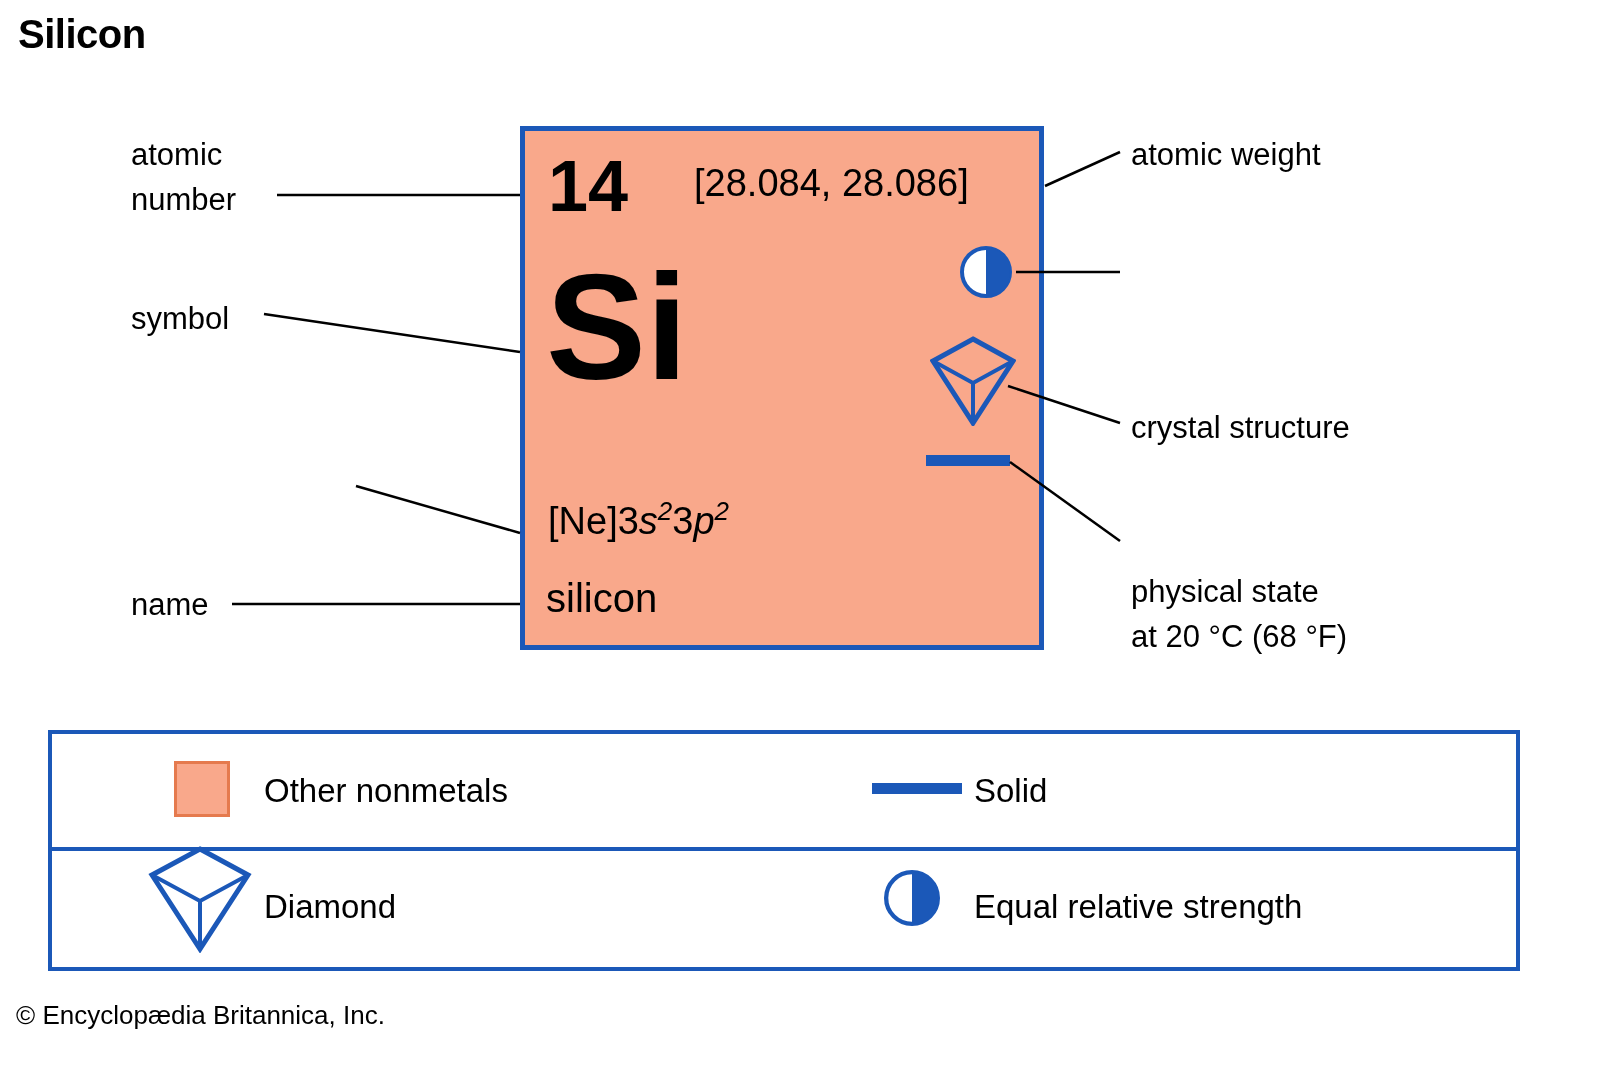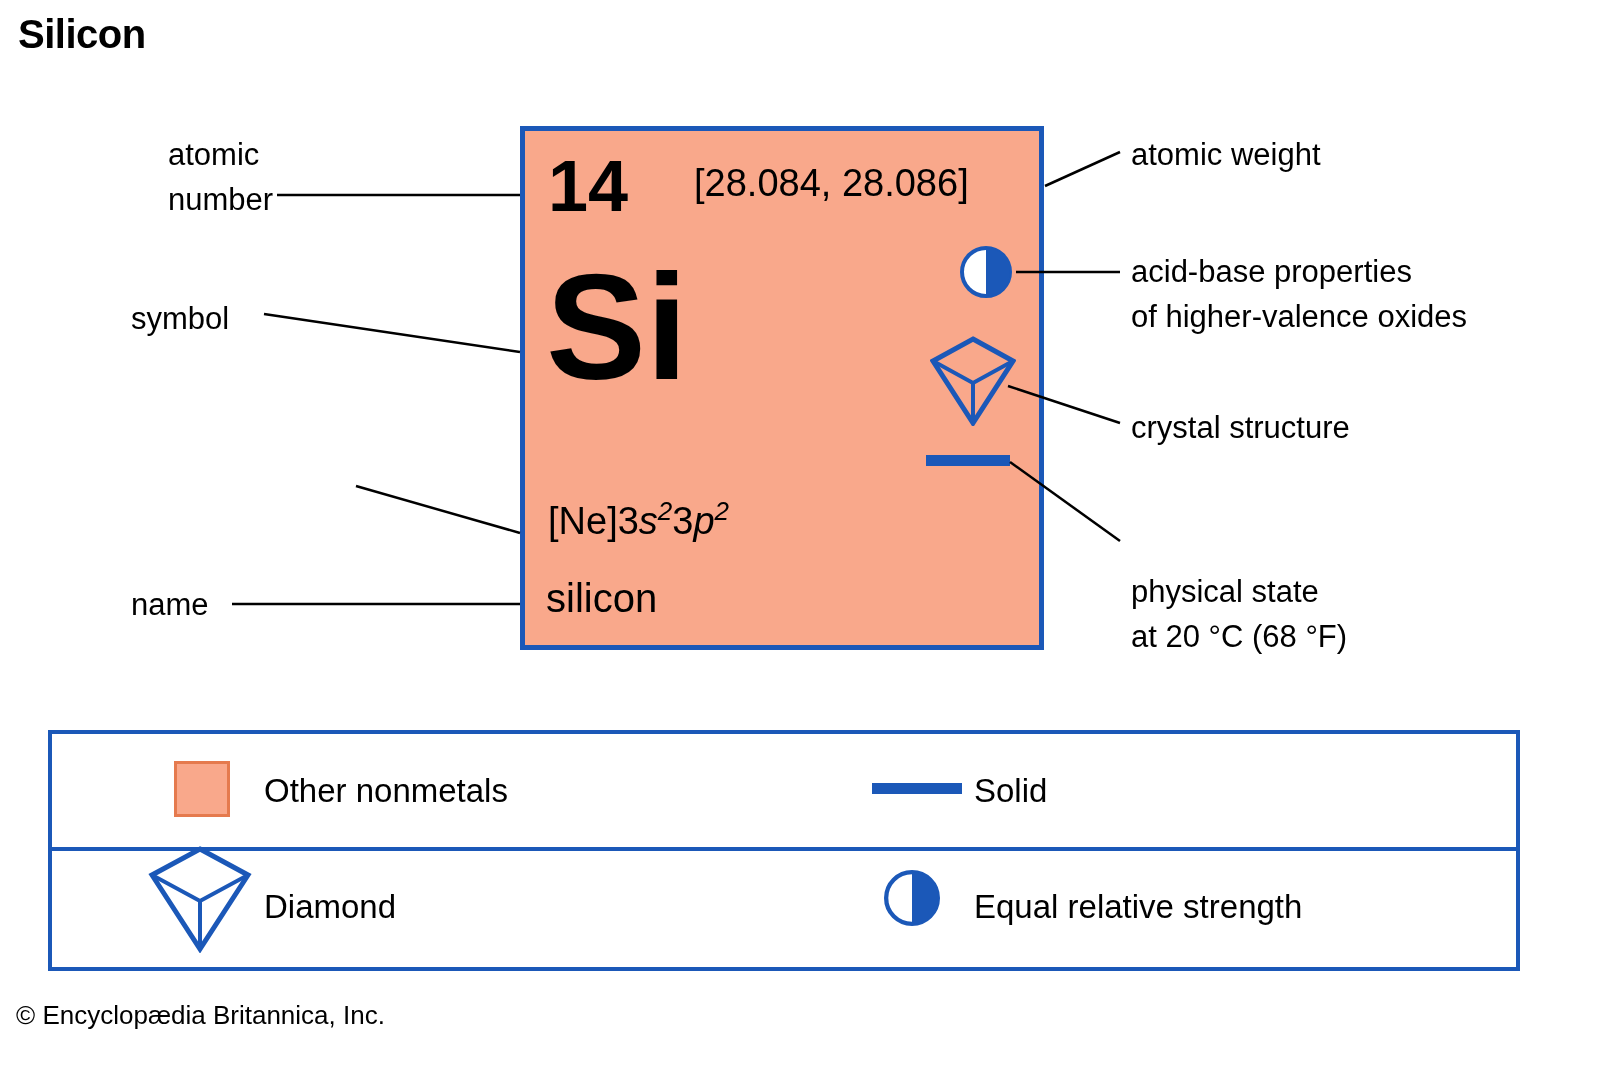--- a/index.html
+++ b/index.html
@@ -97,21 +97,21 @@
     height: 11px;
     background: #1b58b8;
   }
 
   
   .callout {
     font-size: 31px;
     line-height: 1.45;
     white-space: nowrap;
   }
-  #label-atomic-number { left: 131px; top: 133px; margin-left: 37px; }
+  #label-atomic-number { left: 131px; top: 133px; }
   #label-symbol        { left: 131px; top: 297px; }
   #label-electron      { left: 131px; top: 418px; }
   #label-name          { left: 131px; top: 583px; }
   #label-atomic-weight { left: 1131px; top: 133px; }
   #label-acid-base     { left: 1131px; top: 250px; }
   #label-crystal       { left: 1131px; top: 406px; }
   #label-physical      { left: 1131px; top: 524px; margin-top: 46px; }
 
   
   #leaders {
@@ -242,24 +242,20 @@
     <div>number</div>
   </div>
 
   <div class="abs callout" id="label-symbol">symbol</div>
 
 
   <div class="abs callout" id="label-name">name</div>
 
   <div class="abs callout" id="label-atomic-weight">atomic weight</div>
 
-  <div class="abs callout" id="label-acid-base">
-    <div>acid-base properties</div>
-    <div>of higher-valence oxides</div>
-  </div>
 
   <div class="abs callout" id="label-crystal">crystal structure</div>
 
   <div class="abs callout" id="label-physical">
     <div>physical state</div>
     <div>at 20 °C (68 °F)</div>
   </div>
 
   <div class="abs" id="legend"></div>
   <div class="abs" id="legend-divider"></div>

